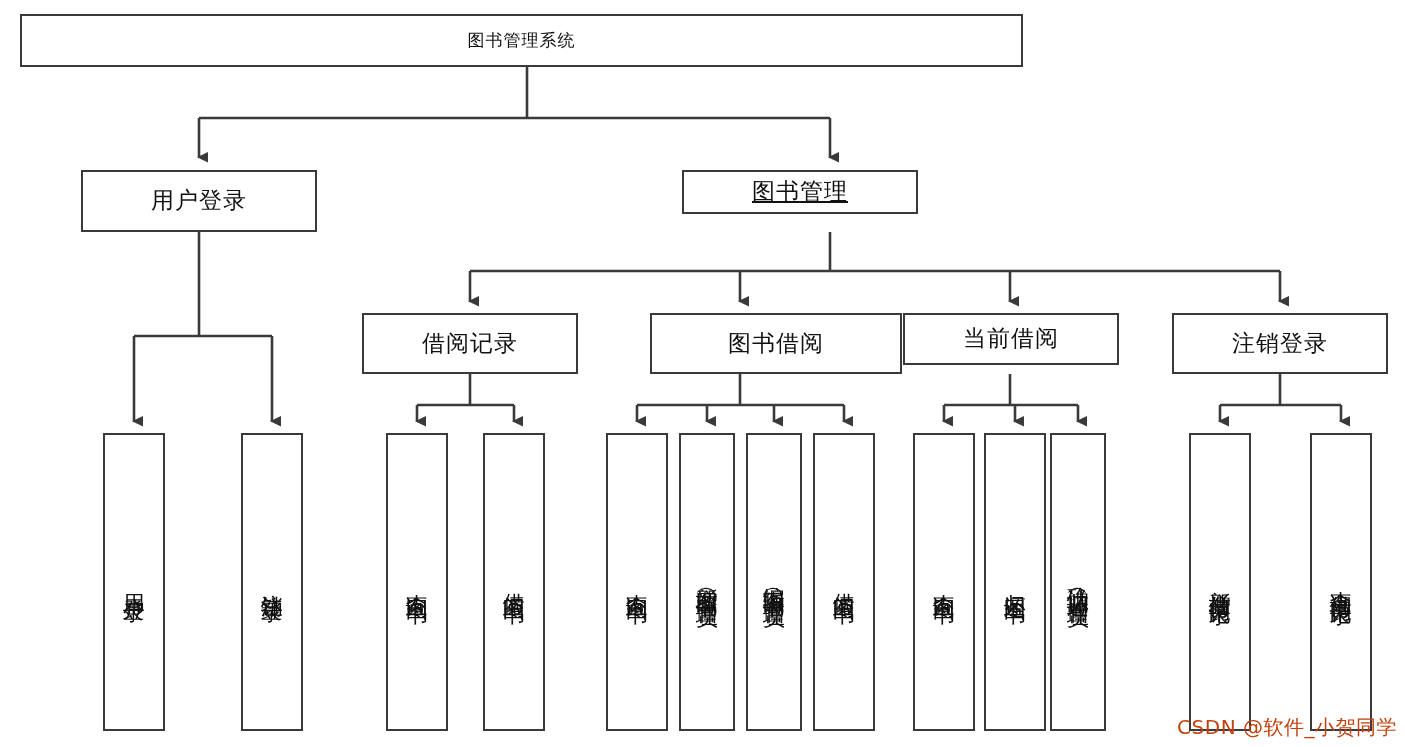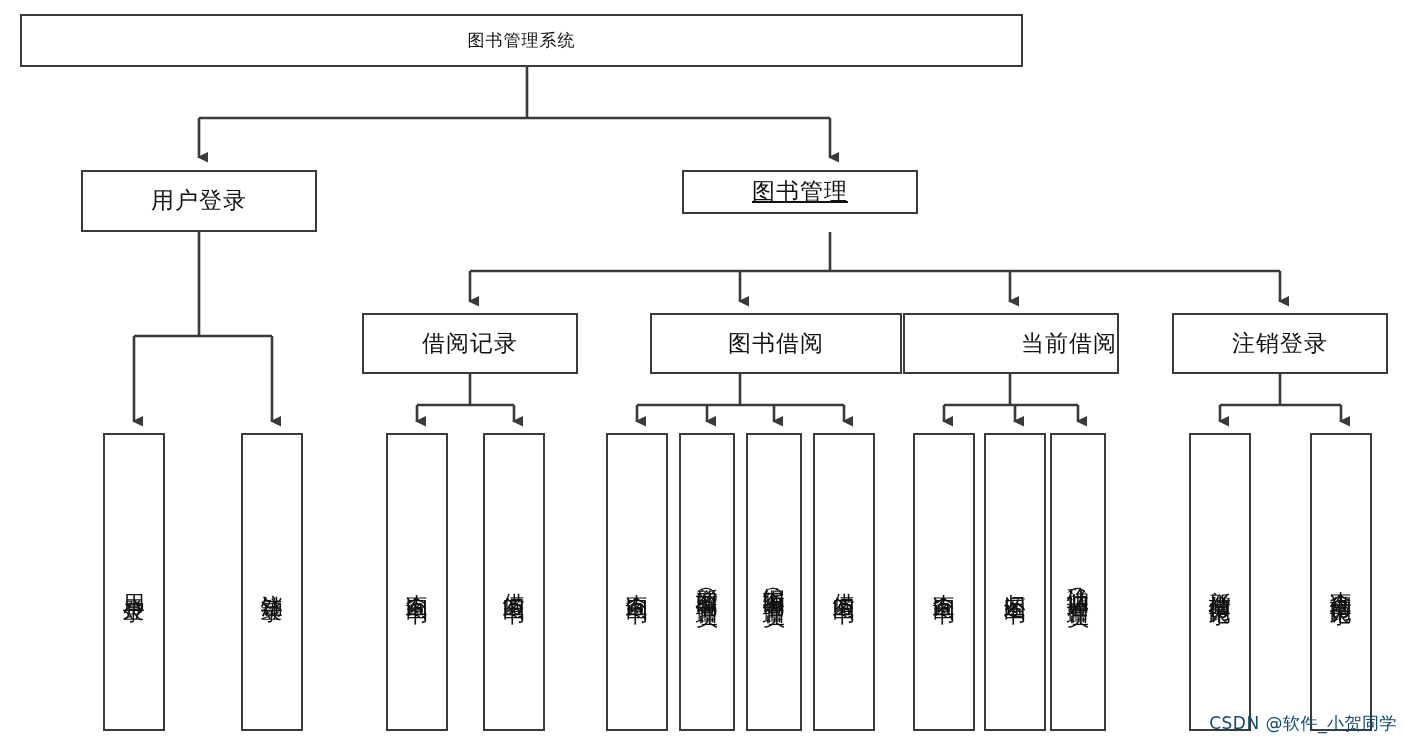--- a/index.html
+++ b/index.html
@@ -53,23 +53,23 @@
     letter-spacing: 3px;
     white-space: nowrap;
     text-align: center;
   }
   .node.root .label {
     font-size: 17px;
   }
   #watermark {
     position: absolute;
     right: 8px;
-    bottom: 12px;
-    font-size: 17px;
-    color: #0c4a6e;
+    bottom: 6px;
+    font-size: 20px;
+    color: #c2410c;
     letter-spacing: 0.5px;
     white-space: nowrap;
   }
 </style>
 </head>
 <body>
 
 <div id="canvas">
 
   <svg class="connectors" viewBox="0 0 1405 747">
@@ -132,21 +132,21 @@
   <div class="node horiz" style="left: 682px; top: 170px; width: 236px; height: 44px; text-decoration: underline;">
     <span class="label">图书管理</span>
   </div>
 
   <div class="node horiz" style="left: 362px; top: 313px; width: 216px; height: 61px;">
     <span class="label">借阅记录</span>
   </div>
   <div class="node horiz" style="left: 633px; top: 313px; width: 252px; height: 61px; margin-left: 17px;">
     <span class="label">图书借阅</span>
   </div>
-  <div class="node horiz" style="left: 903px; top: 313px; width: 216px; height: 61px; justify-content: flex-end;">
+  <div class="node horiz" style="left: 903px; top: 313px; width: 216px; height: 52px;">
     <span class="label">当前借阅</span>
   </div>
   <div class="node horiz" style="left: 1172px; top: 313px; width: 216px; height: 61px;">
     <span class="label">注销登录</span>
   </div>
 
   <div class="node vert" style="left: 103px; top: 433px; width: 62px; height: 298px;">
     <span class="label">用户登录</span>
   </div>
   <div class="node vert" style="left: 241px; top: 433px; width: 62px; height: 298px;">

